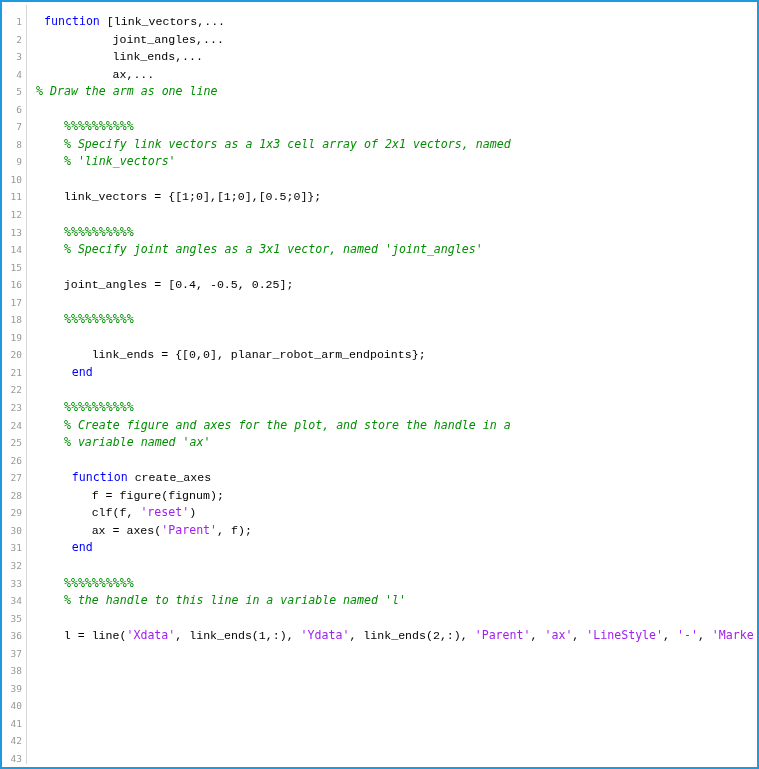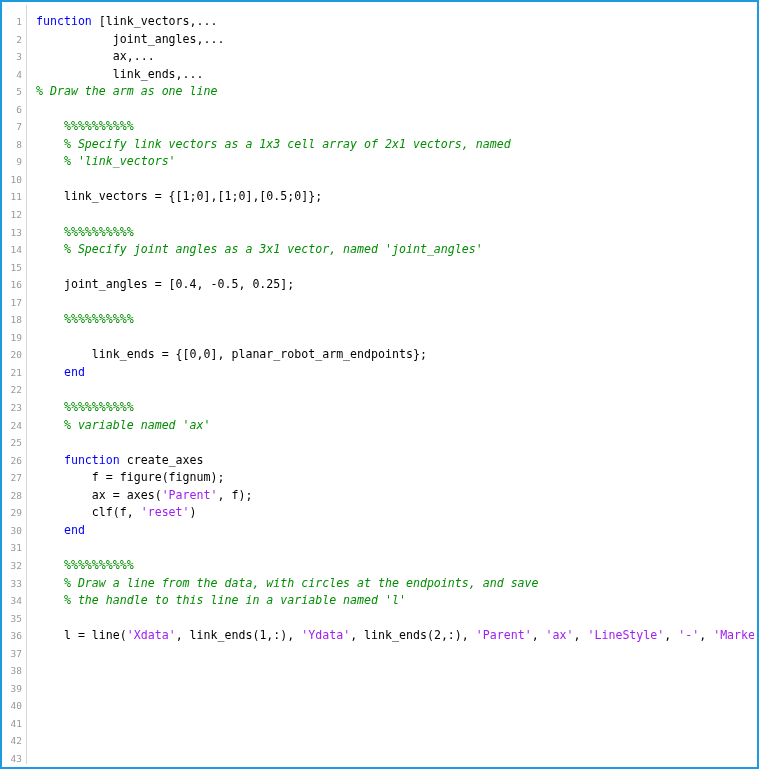--- a/index.html
+++ b/index.html
@@ -84,24 +84,24 @@
     line-height: 17.55px;
     font-family: "DejaVu Sans Mono", monospace;
     font-size: 11.6px;
     color: #000000;
     white-space: pre;
     padding-left: 8px;
     box-sizing: border-box;
     letter-spacing: 0px;
   }
 
-  .tok-kw      { color: #0000ff; }
+  .tok-kw      { color: #0000ff; margin-left: 8px; }
   .tok-comment { color: #028e02; font-style: italic; }
   .tok-str     { color: #a020f0; }
-  .tok-plain   { color: #000000; }
+  .tok-plain   { color: #000000; font-family: Liberation Mono, monospace; }
 </style>
 </head>
 <body>
 
 <div id="editor-frame">
   <div id="editor-inner">
     <div id="code-area">
 
       <div id="gutter">
         <div id="gutter-numbers">
@@ -147,51 +147,51 @@
             <div class="gutter-num">40</div>
             <div class="gutter-num">41</div>
             <div class="gutter-num">42</div>
             <div class="gutter-num">43</div>
           </div>
       </div>
 
       <div id="code-lines">
           <div class="code-line"><span class="tok-kw">function</span><span class="tok-plain"> [link_vectors,...</span></div>
           <div class="code-line"><span class="tok-plain">           joint_angles,...</span></div>
+          <div class="code-line"><span class="tok-plain">           link_ends,...</span></div>
           <div class="code-line"><span class="tok-plain">           ax,...</span></div>
-          <div class="code-line"><span class="tok-plain">           link_ends,...</span></div>
           <div class="code-line"><span class="tok-comment">% Draw the arm as one line</span></div>
           <div class="code-line">&nbsp;</div>
           <div class="code-line"><span class="tok-comment">    %%%%%%%%%%</span></div>
           <div class="code-line"><span class="tok-comment">    % Specify link vectors as a 1x3 cell array of 2x1 vectors, named</span></div>
           <div class="code-line"><span class="tok-comment">    % 'link_vectors'</span></div>
           <div class="code-line">&nbsp;</div>
           <div class="code-line"><span class="tok-plain">    link_vectors = {[1;0],[1;0],[0.5;0]};</span></div>
           <div class="code-line">&nbsp;</div>
           <div class="code-line"><span class="tok-comment">    %%%%%%%%%%</span></div>
           <div class="code-line"><span class="tok-comment">    % Specify joint angles as a 3x1 vector, named 'joint_angles'</span></div>
           <div class="code-line">&nbsp;</div>
           <div class="code-line"><span class="tok-plain">    joint_angles = [0.4, -0.5, 0.25];</span></div>
           <div class="code-line">&nbsp;</div>
           <div class="code-line"><span class="tok-comment">    %%%%%%%%%%</span></div>
           <div class="code-line">&nbsp;</div>
           <div class="code-line"><span class="tok-plain">        link_ends = {[0,0], planar_robot_arm_endpoints};</span></div>
           <div class="code-line"><span class="tok-plain">    </span><span class="tok-kw">end</span></div>
           <div class="code-line">&nbsp;</div>
           <div class="code-line"><span class="tok-comment">    %%%%%%%%%%</span></div>
+          <div class="code-line"><span class="tok-comment">    % Create figure and axes for the plot, and store the handle in a</span></div>
           <div class="code-line"><span class="tok-comment">    % variable named 'ax'</span></div>
           <div class="code-line">&nbsp;</div>
           <div class="code-line"><span class="tok-plain">    </span><span class="tok-kw">function</span><span class="tok-plain"> create_axes</span></div>
           <div class="code-line"><span class="tok-plain">        f = figure(fignum);</span></div>
+          <div class="code-line"><span class="tok-plain">        clf(f, </span><span class="tok-str">'reset'</span><span class="tok-plain">)</span></div>
           <div class="code-line"><span class="tok-plain">        ax = axes(</span><span class="tok-str">'Parent'</span><span class="tok-plain">, f);</span></div>
-          <div class="code-line"><span class="tok-plain">        clf(f, </span><span class="tok-str">'reset'</span><span class="tok-plain">)</span></div>
           <div class="code-line"><span class="tok-plain">    </span><span class="tok-kw">end</span></div>
           <div class="code-line">&nbsp;</div>
           <div class="code-line"><span class="tok-comment">    %%%%%%%%%%</span></div>
-          <div class="code-line"><span class="tok-comment">    % Draw a line from the data, with circles at the endpoints, and save</span></div>
           <div class="code-line"><span class="tok-comment">    % the handle to this line in a variable named 'l'</span></div>
           <div class="code-line">&nbsp;</div>
           <div class="code-line"><span class="tok-plain">    l = line(</span><span class="tok-str">'Xdata'</span><span class="tok-plain">, link_ends(1,:), </span><span class="tok-str">'Ydata'</span><span class="tok-plain">, link_ends(2,:), </span><span class="tok-str">'Parent'</span><span class="tok-plain">, </span><span class="tok-str">'ax'</span><span class="tok-plain">, </span><span class="tok-str">'LineStyle'</span><span class="tok-plain">, </span><span class="tok-str">'-'</span><span class="tok-plain">, </span><span class="tok-str">'Marker'</span></div>
           <div class="code-line">&nbsp;</div>
         </div>
 
     </div>
   </div>
 </div>
 

